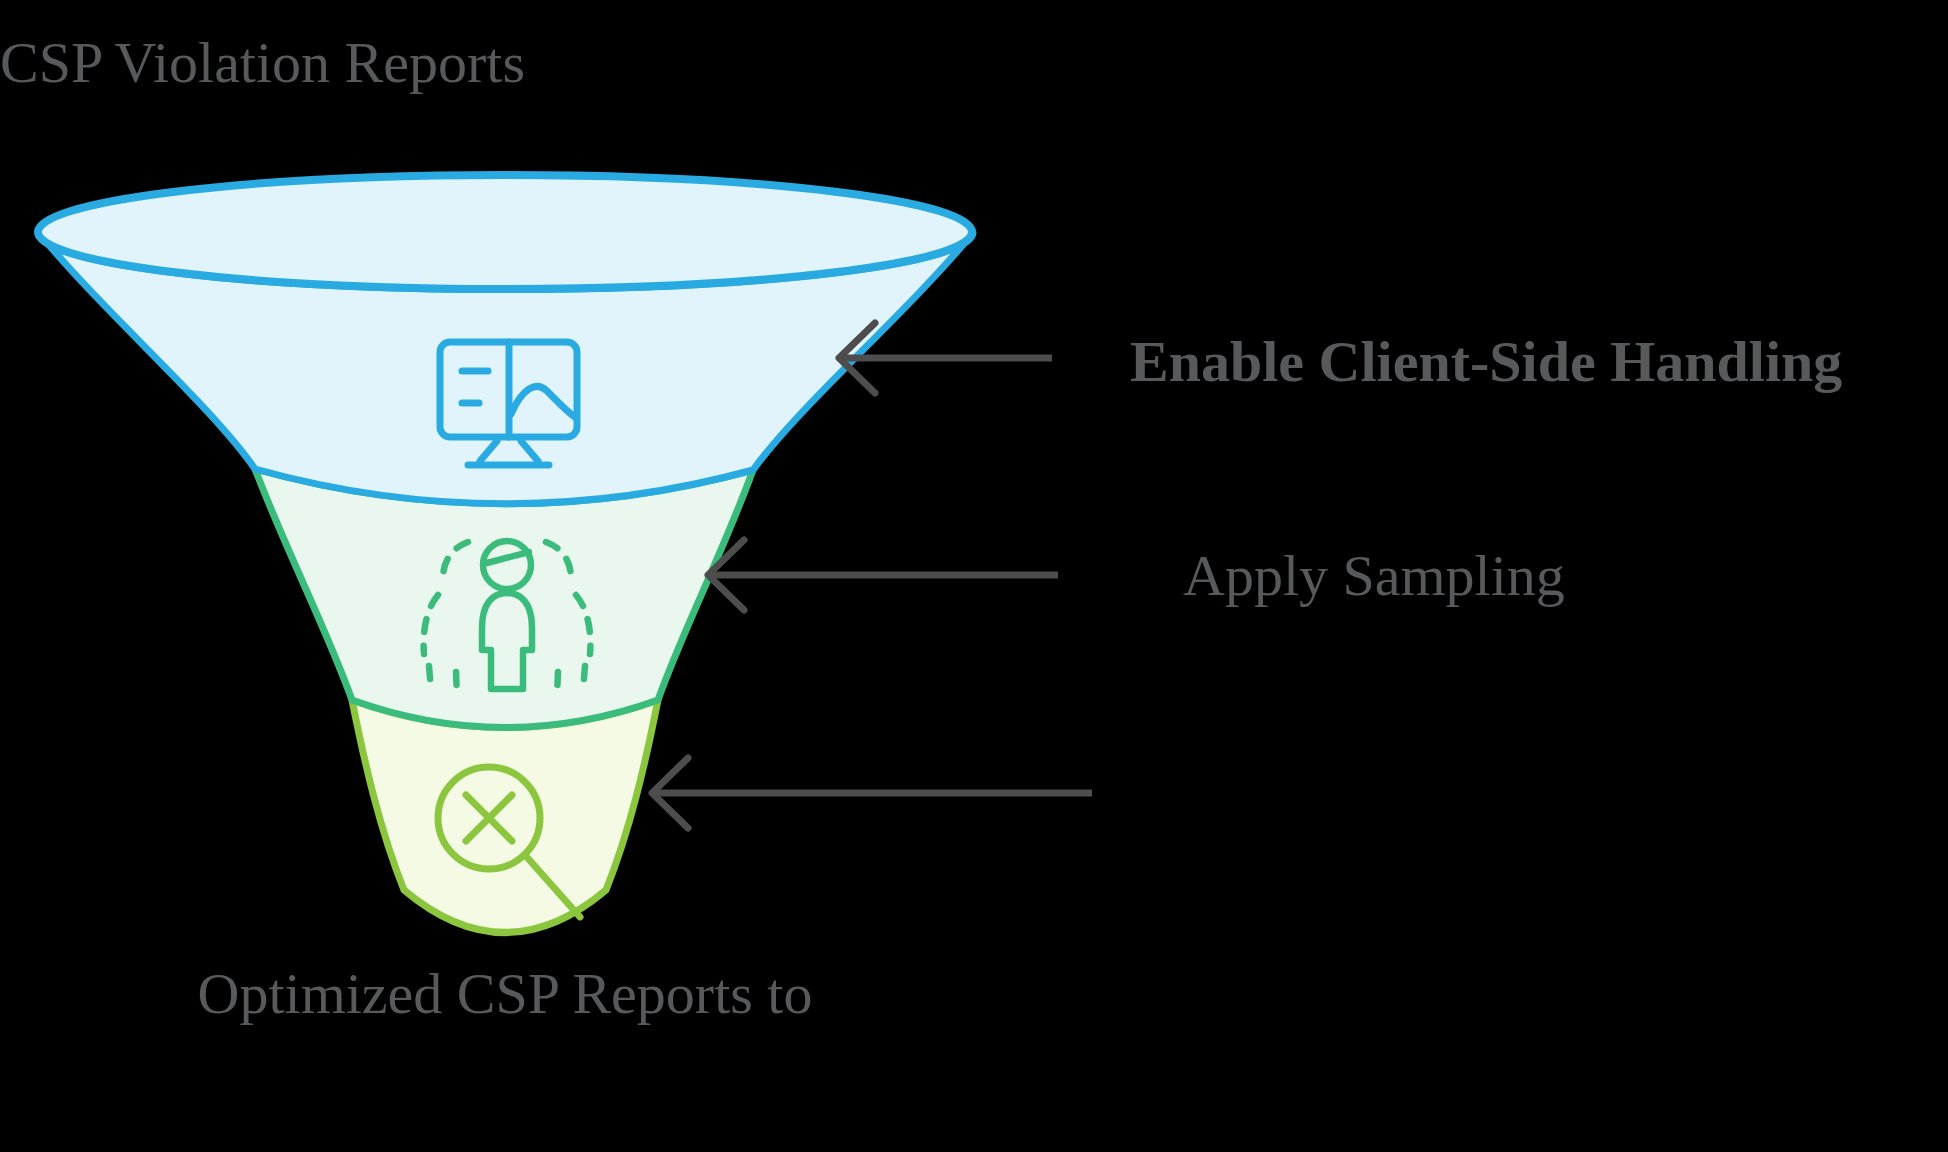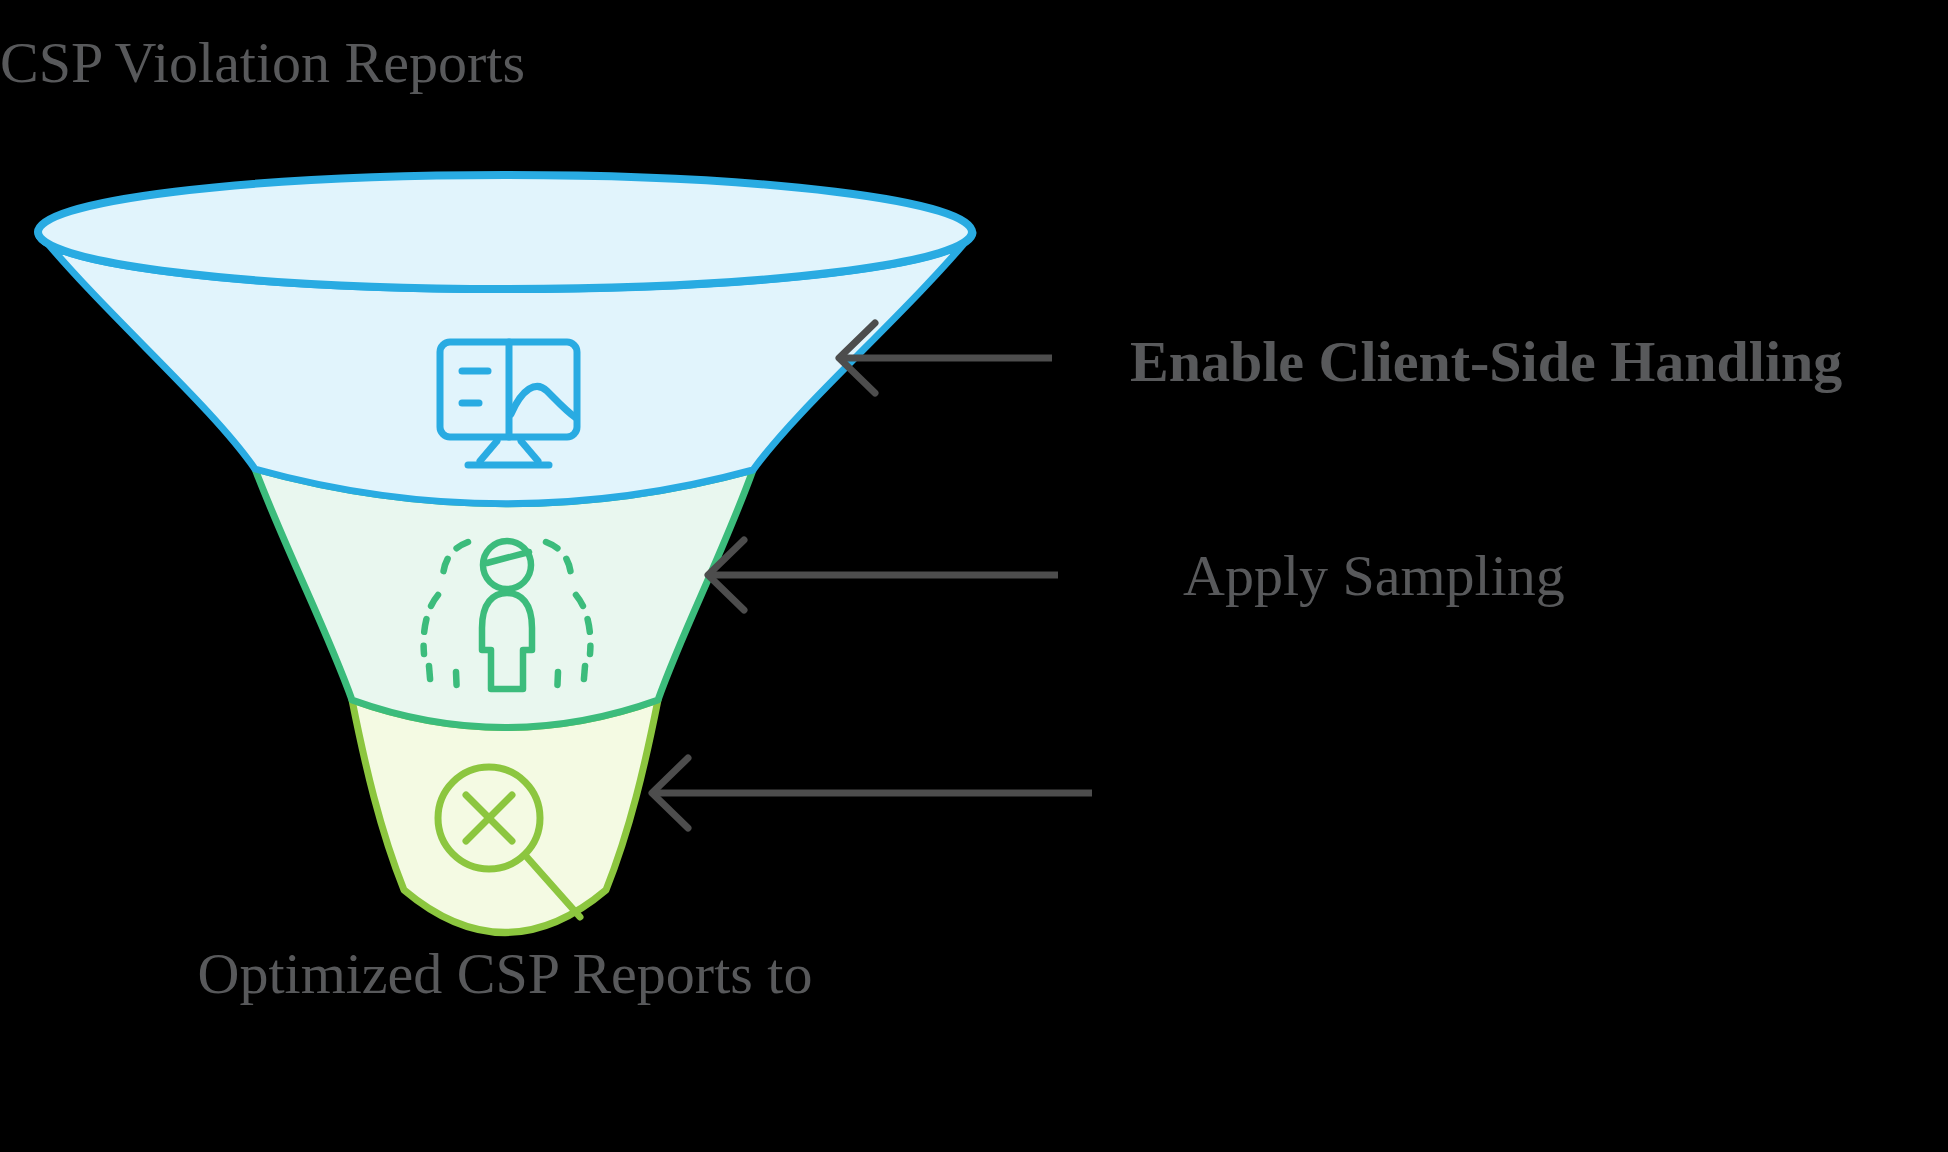--- a/index.html
+++ b/index.html
@@ -31,21 +31,21 @@
     left: 0;
     top: 34px;
     width: 1010px;
     text-align: left;
   }
   .ann1 { left: 1130px; top: 333px; font-weight: bold; }
   .ann2 { left: 1138px; top: 547px; margin-left: 45px; }
   .ann3 { left: 1178px; top: 764px; }
   .output-label {
     left: 105px;
-    top: 944px;
+    top: 964px;
     width: 800px;
     text-align: center;
     line-height: 60px;
   }
 </style>
 </head>
 <body>
 
 <div class="canvas">
 

